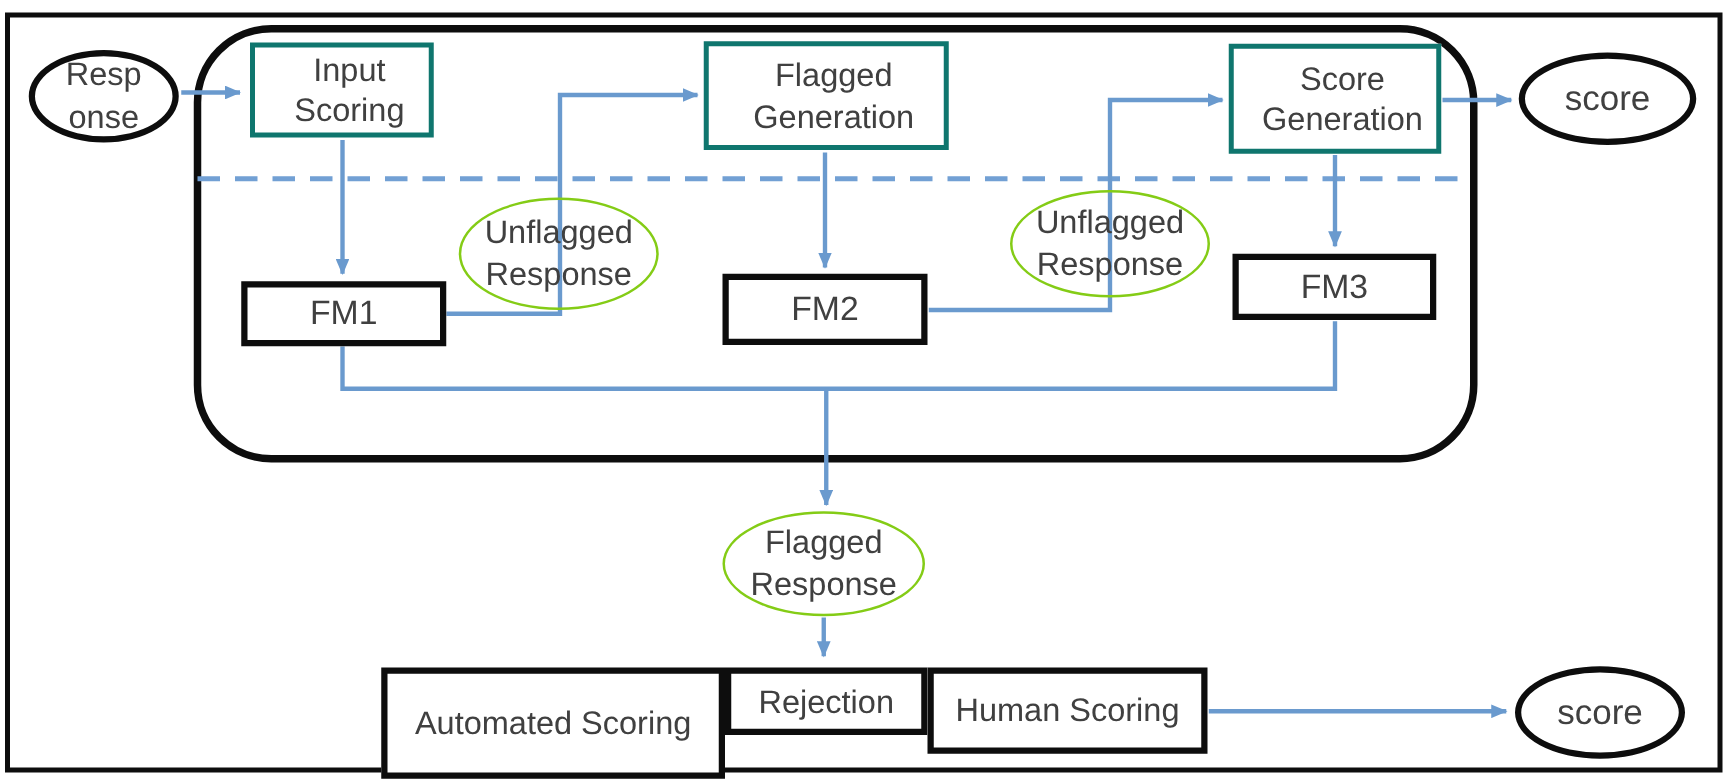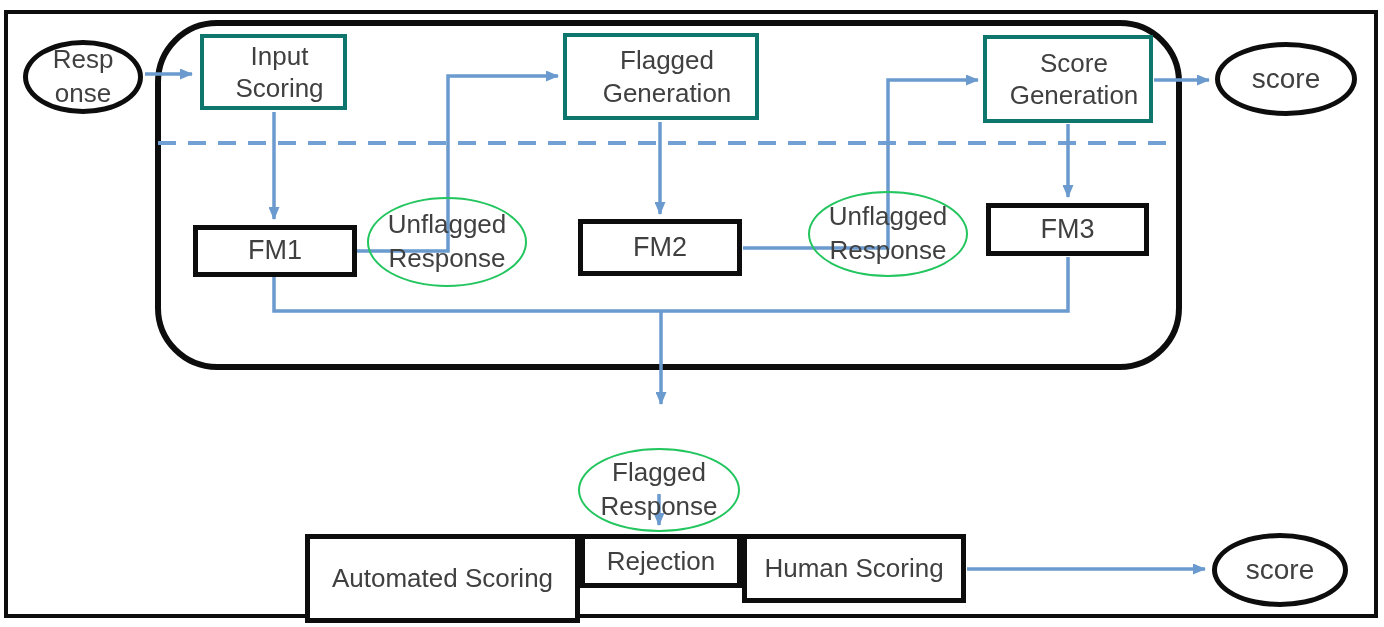--- a/index.html
+++ b/index.html
@@ -16,21 +16,21 @@
     border:6px solid #0d0d0d;border-radius:62px;box-sizing:border-box;background:transparent;
   }
   .wires{position:absolute;left:0;top:0;width:1384px;height:627px;}
   .node{
     position:absolute;display:flex;flex-direction:column;align-items:center;justify-content:center;
     box-sizing:border-box;text-align:center;font-size:26px;line-height:1.25;background:#ffffff;
   }
   .rect{border:4px solid #0f766e;padding-left:12px;}
   .rect-thick{border:5px solid #0d0d0d;}
   .ellipse-bold{border:5px solid #0d0d0d;border-radius:50%;line-height:1.3;}
-  .ellipse-thin{border:2px solid #22c55e;border-radius:50%;background:transparent;line-height:1.3;margin-top:39px;}
+  .ellipse-thin{border:2px solid #84cc16;border-radius:50%;background:transparent;line-height:1.3;}
   .fm{font-size:27px;}
   .score-label{font-size:28px;}
   .node span{display:block;}
 </style>
 </head>
 <body>
 
 <div class="stage">
 
   <div class="frame"></div>

